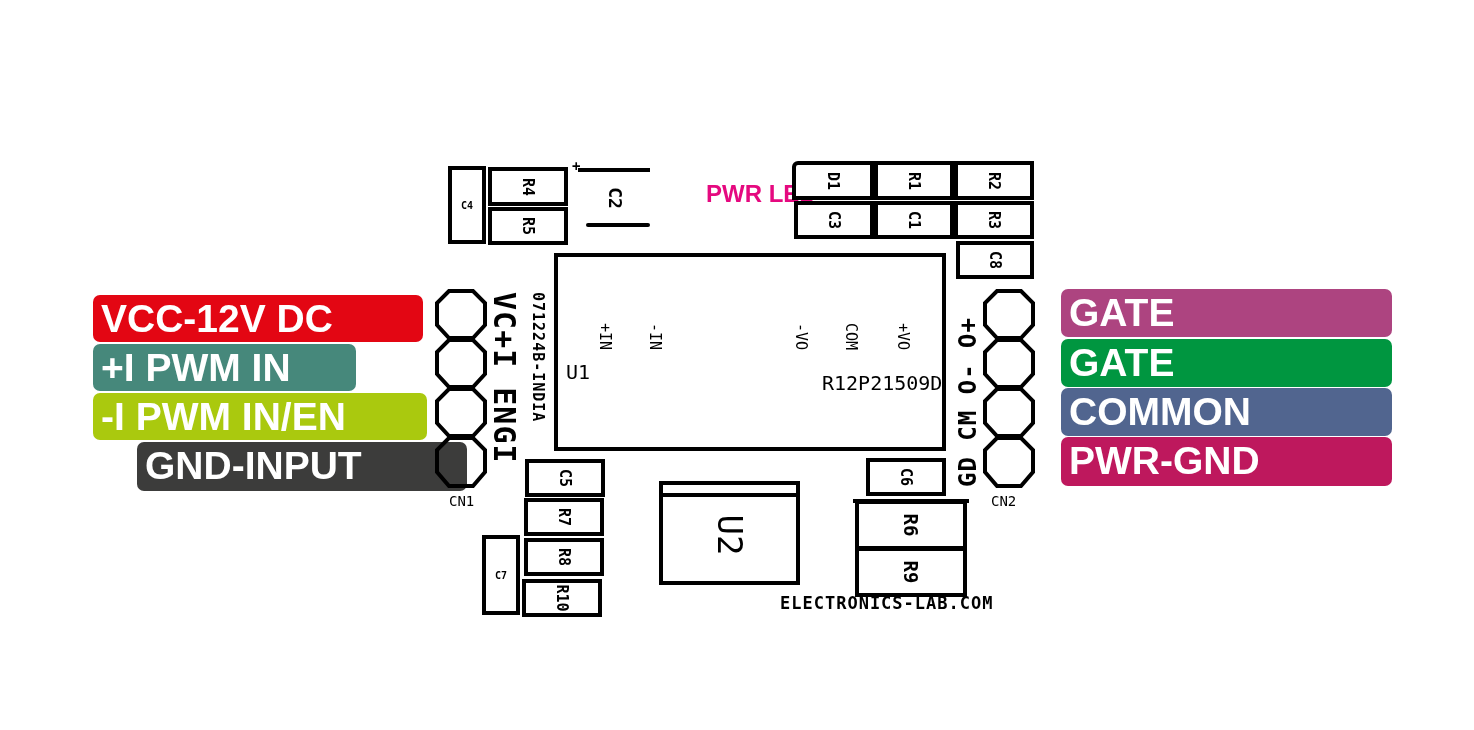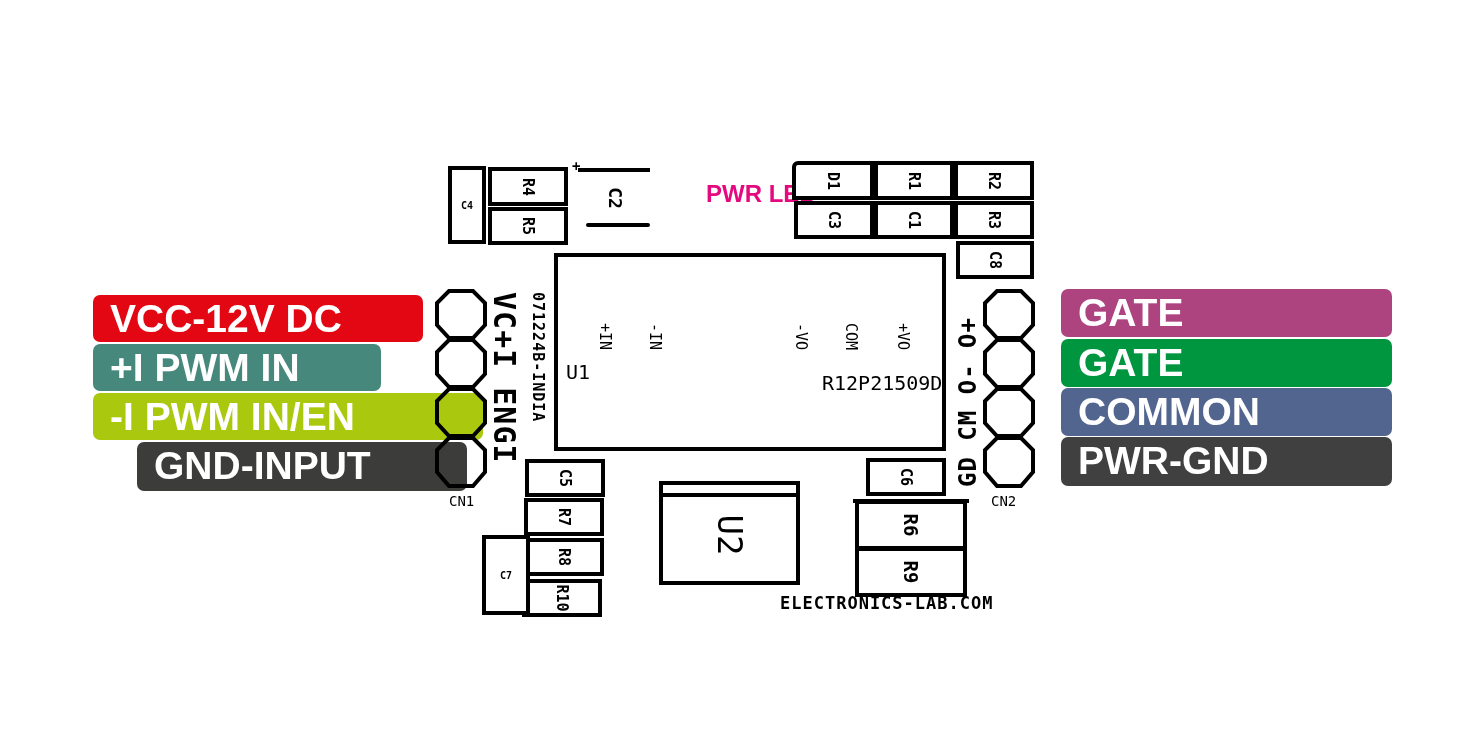--- a/index.html
+++ b/index.html
@@ -1,36 +1,36 @@
 <!DOCTYPE html>
 <html><head>
 <meta charset="utf-8">
 <style>
   html, body { margin:0; padding:0; background:#ffffff; }
   body { width:1474px; height:730px; position:relative; overflow:hidden; font-family:"Liberation Sans", sans-serif; }
   .abs { position:absolute; }
-  .pill { position:absolute; border-radius:7px; color:#ffffff; font-weight:bold; font-size:39px; line-height:47px; padding-left:17px; box-sizing:border-box; white-space:nowrap; }
+  .pill { position:absolute; border-radius:7px; color:#ffffff; font-weight:bold; font-size:39px; line-height:47px; padding-left:8px; box-sizing:border-box; white-space:nowrap; }
   .part { position:absolute; border:4px solid #000; box-sizing:border-box; background:#fff; }
   .vlabel { position:absolute; left:50%; top:50%; transform:translate(-50%,-50%) rotate(90deg); font-family:"DejaVu Sans Mono", monospace; font-weight:bold; font-size:15px; color:#000; white-space:nowrap; }
   .hlabel { position:absolute; left:50%; top:50%; transform:translate(-50%,-50%); font-family:"DejaVu Sans Mono", monospace; font-weight:bold; font-size:10px; color:#000; white-space:nowrap; }
   .mono { font-family:"DejaVu Sans Mono", monospace; color:#000; white-space:nowrap; }
   .rot90 { transform-origin:left top; transform:rotate(90deg); }
 </style>
 </head>
 <body>
 
 <div class="pill" style="left:93px;top:295px;width:330px;height:47px;background:#e30613;">VCC-12V DC</div>
-<div class="pill" style="left:93px;top:344px;width:288px;height:47px;background:#46887b;">+I PWM IN</div>
-<div class="pill" style="left:93px;top:393px;width:390px;height:47px;background:#aac90e;">-I PWM IN/EN</div>
+<div class="pill" style="left:93px;top:344px;width:263px;height:47px;background:#46887b;">+I PWM IN</div>
+<div class="pill" style="left:93px;top:393px;width:334px;height:47px;background:#aac90e;">-I PWM IN/EN</div>
 <div class="pill" style="left:93px;top:442px;width:330px;height:49px;background:#3c3c3b;margin-left:44px;">GND-INPUT</div>
 
 <div class="pill" style="left:1061px;top:289px;width:331px;height:48px;background:#ad4480;">GATE</div>
 <div class="pill" style="left:1061px;top:339px;width:331px;height:48px;background:#009640;">GATE</div>
 <div class="pill" style="left:1061px;top:388px;width:331px;height:48px;background:#51658f;">COMMON</div>
-<div class="pill" style="left:1061px;top:437px;width:331px;height:49px;background:#404040;">PWR-GND</div>
+<div class="pill" style="left:1061px;top:437px;width:331px;height:49px;background:#be185d;">PWR-GND</div>
 
 <div class="abs" style="left:0;top:0;width:1474px;height:730px;">
 
   <svg class="abs" style="left:434px;top:288px;" width="54" height="206" viewBox="0 0 54 206">
     <g fill="none" stroke="#000" stroke-width="4">
       <polygon points="15,3 39,3 51,15 51,37 39,50 15,50 3,37 3,15"></polygon>
       <polygon points="15,52 39,52 51,64 51,86 39,99 15,99 3,86 3,64"></polygon>
       <polygon points="15,101 39,101 51,113 51,135 39,148 15,148 3,135 3,113"></polygon>
       <polygon points="15,150 39,150 51,162 51,184 39,198 15,198 3,184 3,162"></polygon>
     </g>
@@ -113,21 +113,21 @@
     </div>
   <div class="part" style="left:524px;top:498px;width:80px;height:38px;">
       <div class="vlabel">R7</div>
     </div>
   <div class="part" style="left:524px;top:538px;width:80px;height:38px;">
       <div class="vlabel">R8</div>
     </div>
   <div class="part" style="left:522px;top:579px;width:80px;height:38px;">
       <div class="vlabel">R10</div>
     </div>
-  <div class="part" style="left:482px;top:535px;width:48px;height:80px;">
+  <div class="part" style="left:482px;top:535px;width:38px;height:80px;">
       <div class="hlabel">C7</div>
     </div>
 
   <div class="part" style="left:659px;top:481px;width:141px;height:104px;">
     <div class="abs" style="left:0;top:8px;width:133px;height:4px;background:#000;"></div>
     <div class="vlabel" style="font-size:34px;font-weight:normal;top:52%;">U2</div>
   </div>
 
   <div class="part" style="left:866px;top:458px;width:80px;height:38px;">
       <div class="vlabel">C6</div>

